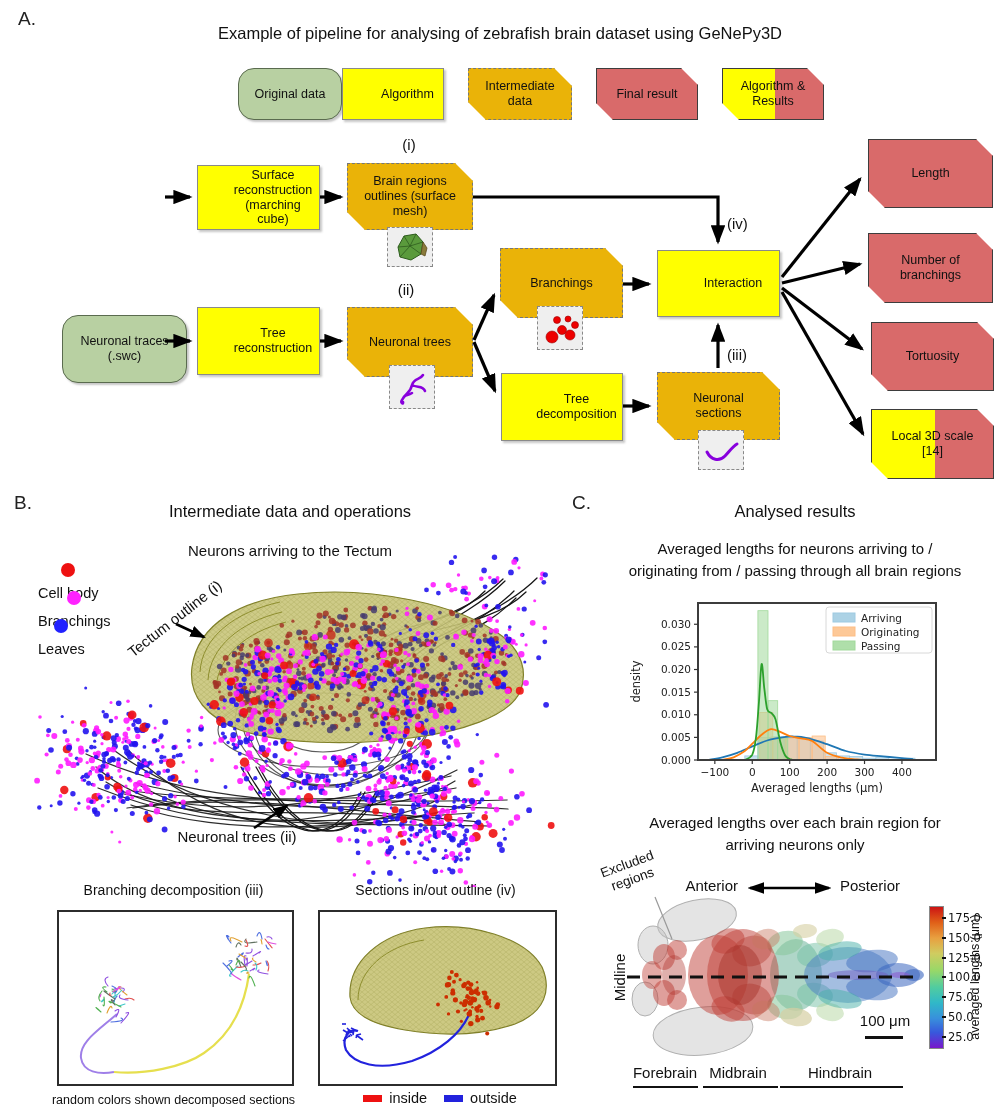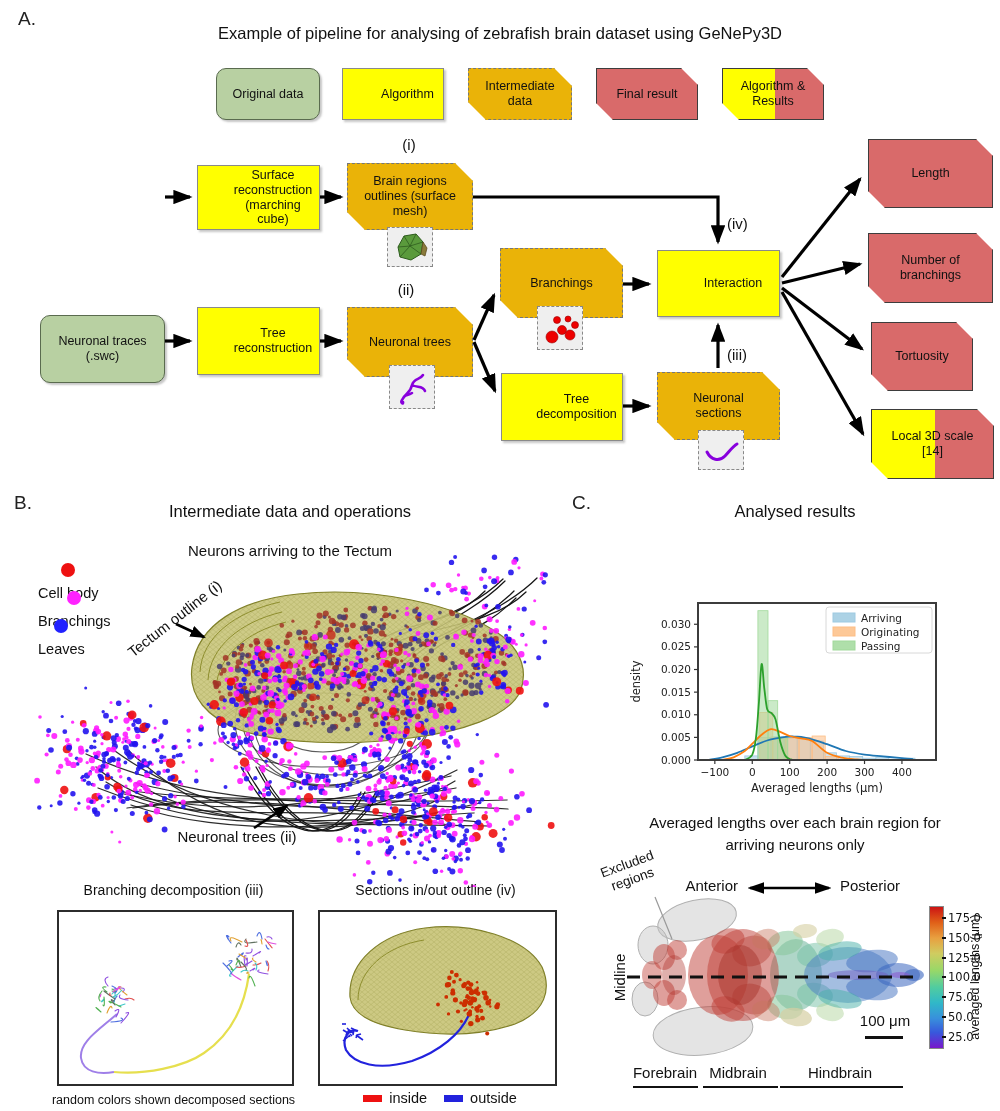--- a/index.html
+++ b/index.html
@@ -5,21 +5,21 @@
   html,body{margin:0;padding:0;background:#fff;}
   #root{position:relative;width:1000px;height:1111px;background:#fff;overflow:hidden;
         font-family:"Liberation Sans",sans-serif;color:#111;}
   .abs{position:absolute;}
   .pre{white-space:pre-line;}
   .panel-letter{font-size:19px;color:#222;}
   .fig-title{font-size:16.5px;text-align:center;}
   .fig-sub{font-size:15px;text-align:center;line-height:1.45;}
   .node{position:absolute;display:flex;align-items:center;justify-content:center;
         text-align:center;font-size:12.5px;line-height:1.18;padding:2px;box-sizing:border-box;}
-  .green{background:#b8d0a2;border:1.6px solid #5a6b4f;border-radius:10px;box-shadow:2px 2px 2px rgba(130,130,130,.45);}
+  .green{background:#b8d0a2;border:1.6px solid #5a6b4f;border-radius:16px;box-shadow:2px 2px 2px rgba(130,130,130,.45);margin-left:22px;}
   .yellow{background:#ffff00;border:1.4px solid #8a8a8a;box-shadow:2px 2px 2px rgba(130,130,130,.45);padding-left:31px;}
   .pinkd{background:#eab308;border:1.6px dashed #777;
          clip-path:polygon(0 0,calc(100% - 18px) 0,100% 18px,100% 100%,18px 100%,0 calc(100% - 18px));}
   .redc{background:#d96a6a;border:1.5px solid #3d3d3d;
         clip-path:polygon(0 0,calc(100% - 17px) 0,100% 17px,100% 100%,17px 100%,0 calc(100% - 17px));}
   .splitc{background:linear-gradient(90deg,#ffff00 0 52%,#d96a6a 52% 100%);border:1.5px solid #3d3d3d;
         clip-path:polygon(0 0,calc(100% - 17px) 0,100% 17px,100% 100%,17px 100%,0 calc(100% - 17px));}
   .marker{position:absolute;font-size:15px;color:#111;}
   .iconbox{position:absolute;background:#efefef;border:1.4px dashed #888;display:flex;
            align-items:center;justify-content:center;}
@@ -65,21 +65,21 @@
   <div class="node pinkd" style="left:347px;top:307px;width:126px;height:70px">Neuronal trees</div>
   <div class="node pinkd" style="left:500px;top:248px;width:123px;height:70px">Branchings</div>
   <div class="node yellow" style="left:657px;top:250px;width:123px;height:67px">Interaction</div>
   <div class="node yellow pre" style="left:501px;top:373px;width:122px;height:68px">Tree
 decomposition</div>
   <div class="node redc" style="left:868px;top:139px;width:125px;height:69px">Length</div>
   <div class="node pinkd pre" style="left:657px;top:372px;width:123px;height:68px">Neuronal
 sections</div>
   <div class="node redc pre" style="left:868px;top:233px;width:125px;height:70px">Number of
 branchings</div>
-  <div class="node redc" style="left:871px;top:322px;width:102px;height:69px">Tortuosity</div>
+  <div class="node redc" style="left:871px;top:322px;width:123px;height:69px">Tortuosity</div>
   <div class="node splitc pre" style="left:871px;top:409px;width:123px;height:70px">Local 3D scale
 [14]</div>
 
   <div class="marker" style="left:389px;top:136px;width:40px;text-align:center">(i)</div>
   <div class="marker" style="left:386px;top:281px;width:40px;text-align:center">(ii)</div>
   <div class="marker" style="left:727px;top:215px">(iv)</div>
   <div class="marker" style="left:727px;top:346px">(iii)</div>
 
   <div class="iconbox" style="left:387px;top:227px;width:44px;height:38px">
     <svg width="40" height="34" viewBox="0 0 40 34">
@@ -2167,20 +2167,22 @@
   <div class="caption" style="left:20px;top:1093px;width:307px">random colors shown decomposed sections</div>
   <div class="abs" style="left:340px;top:1090px;width:200px;display:flex;align-items:center;justify-content:center;gap:7px;font-size:14.5px">
     <span class="swatch" style="background:#ee1111"></span>
     <span>inside</span>
     <span class="swatch" style="background:#2222dd;margin-left:10px"></span>
     <span>outside</span>
   </div>
 
   <div class="abs panel-letter" style="left:572px;top:492px">C.</div>
   <div class="abs fig-title" style="left:640px;top:502px;width:310px">Analysed results</div>
+  <div class="abs fig-sub pre" style="left:590px;top:538px;width:410px">Averaged lengths for neurons arriving to /
+originating from / passing through all brain regions</div>
 
   <svg id="c-chart" class="abs" style="left:600px;top:593px" width="400" height="205">
       <g fill="#9ecae1" fill-opacity="0.55" stroke="#9ecae1" stroke-width="0.8">
         <rect x="144.8" y="162.9" width="13.1" height="4.1"></rect>
         <rect x="157.9" y="144.4" width="13.1" height="22.6"></rect>
         <rect x="171.0" y="143.9" width="13.1" height="23.1"></rect>
         <rect x="184.1" y="144.4" width="13.1" height="22.6"></rect>
         <rect x="197.2" y="144.4" width="13.1" height="22.6"></rect>
         <rect x="210.3" y="148.0" width="13.1" height="19.0"></rect>
         <rect x="223.4" y="159.8" width="13.1" height="7.2"></rect>

